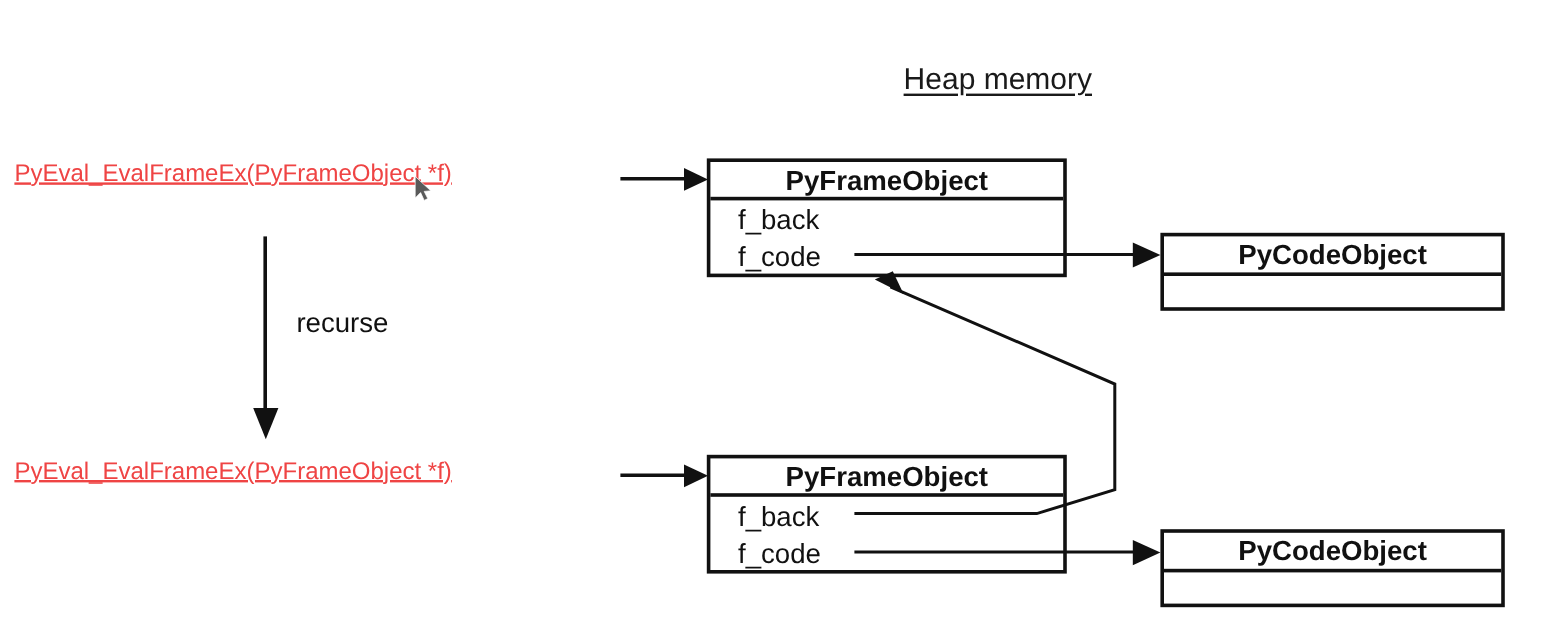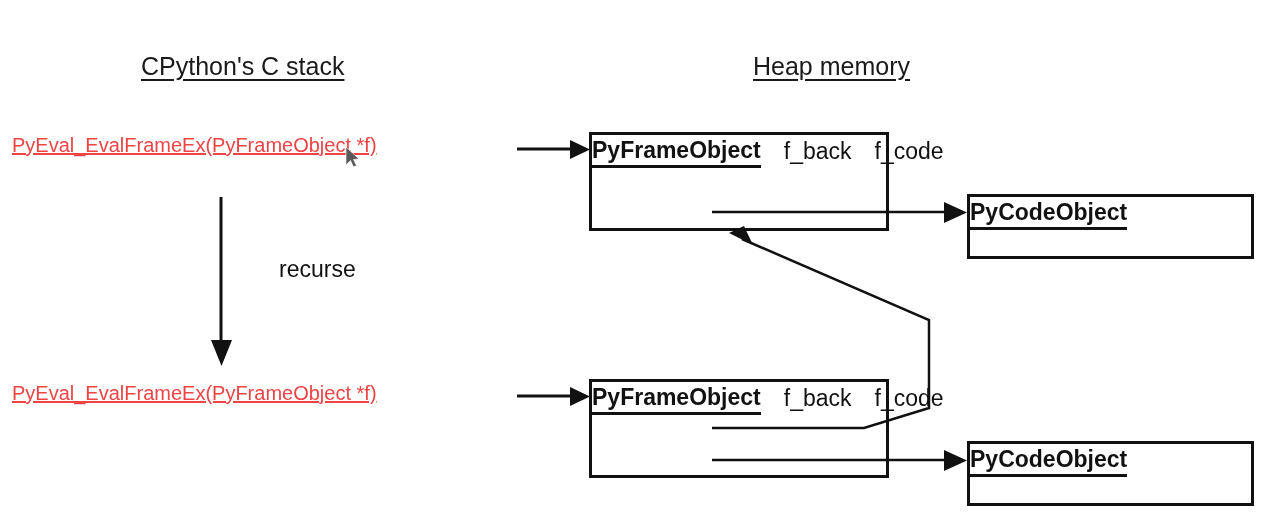--- a/index.html
+++ b/index.html
@@ -37,30 +37,30 @@
   }
   #stack-label-top    { left: 12px;  top: 134px; }
   #stack-label-bottom { left: 12px;  top: 382px; }
 
   .recurse-label {
     position: absolute;
     font-size: 23px;
     color: #111111;
     white-space: nowrap;
   }
-  #recurse-text { left: 247px; top: 256px; margin-left: 32px; }
+  #recurse-text { left: 247px; top: 256px; }
 
   
   .obj-box {
     position: absolute;
     border: 3px solid #111111;
     background: #ffffff;
     box-sizing: border-box;
     display: flex;
-    flex-direction: row;
+    flex-direction: column;
   }
   .obj-head {
     text-align: center;
     font-weight: bold;
     font-size: 23px;
     color: #111111;
     border-bottom: 3px solid #111111;
     box-sizing: border-box;
     line-height: 1;
     padding-top: 4px;
@@ -100,21 +100,20 @@
   .ln { stroke: #111111; stroke-width: 3; fill: none; }
   .ln-thin { stroke: #111111; stroke-width: 2.5; fill: none; }
   .ahead { fill: #111111; stroke: none; }
   .cursor-shape { fill: #5a5a5a; stroke: #ffffff; stroke-width: 0.6; }
 </style>
 </head>
 <body>
 
 <div id="canvas">
 
-  <div class="section-title" id="title-cstack">CPython's C stack</div>
   <div class="section-title" id="title-heap">Heap memory</div>
 
   <div class="stack-label" id="stack-label-top">PyEval_EvalFrameEx(PyFrameObject *f)</div>
   <div class="stack-label" id="stack-label-bottom">PyEval_EvalFrameEx(PyFrameObject *f)</div>
 
   <div class="recurse-label" id="recurse-text">recurse</div>
 
   <div class="obj-box" id="frame-box-top">
     <div class="obj-head">PyFrameObject</div>
     <div class="obj-field">f_back</div>

